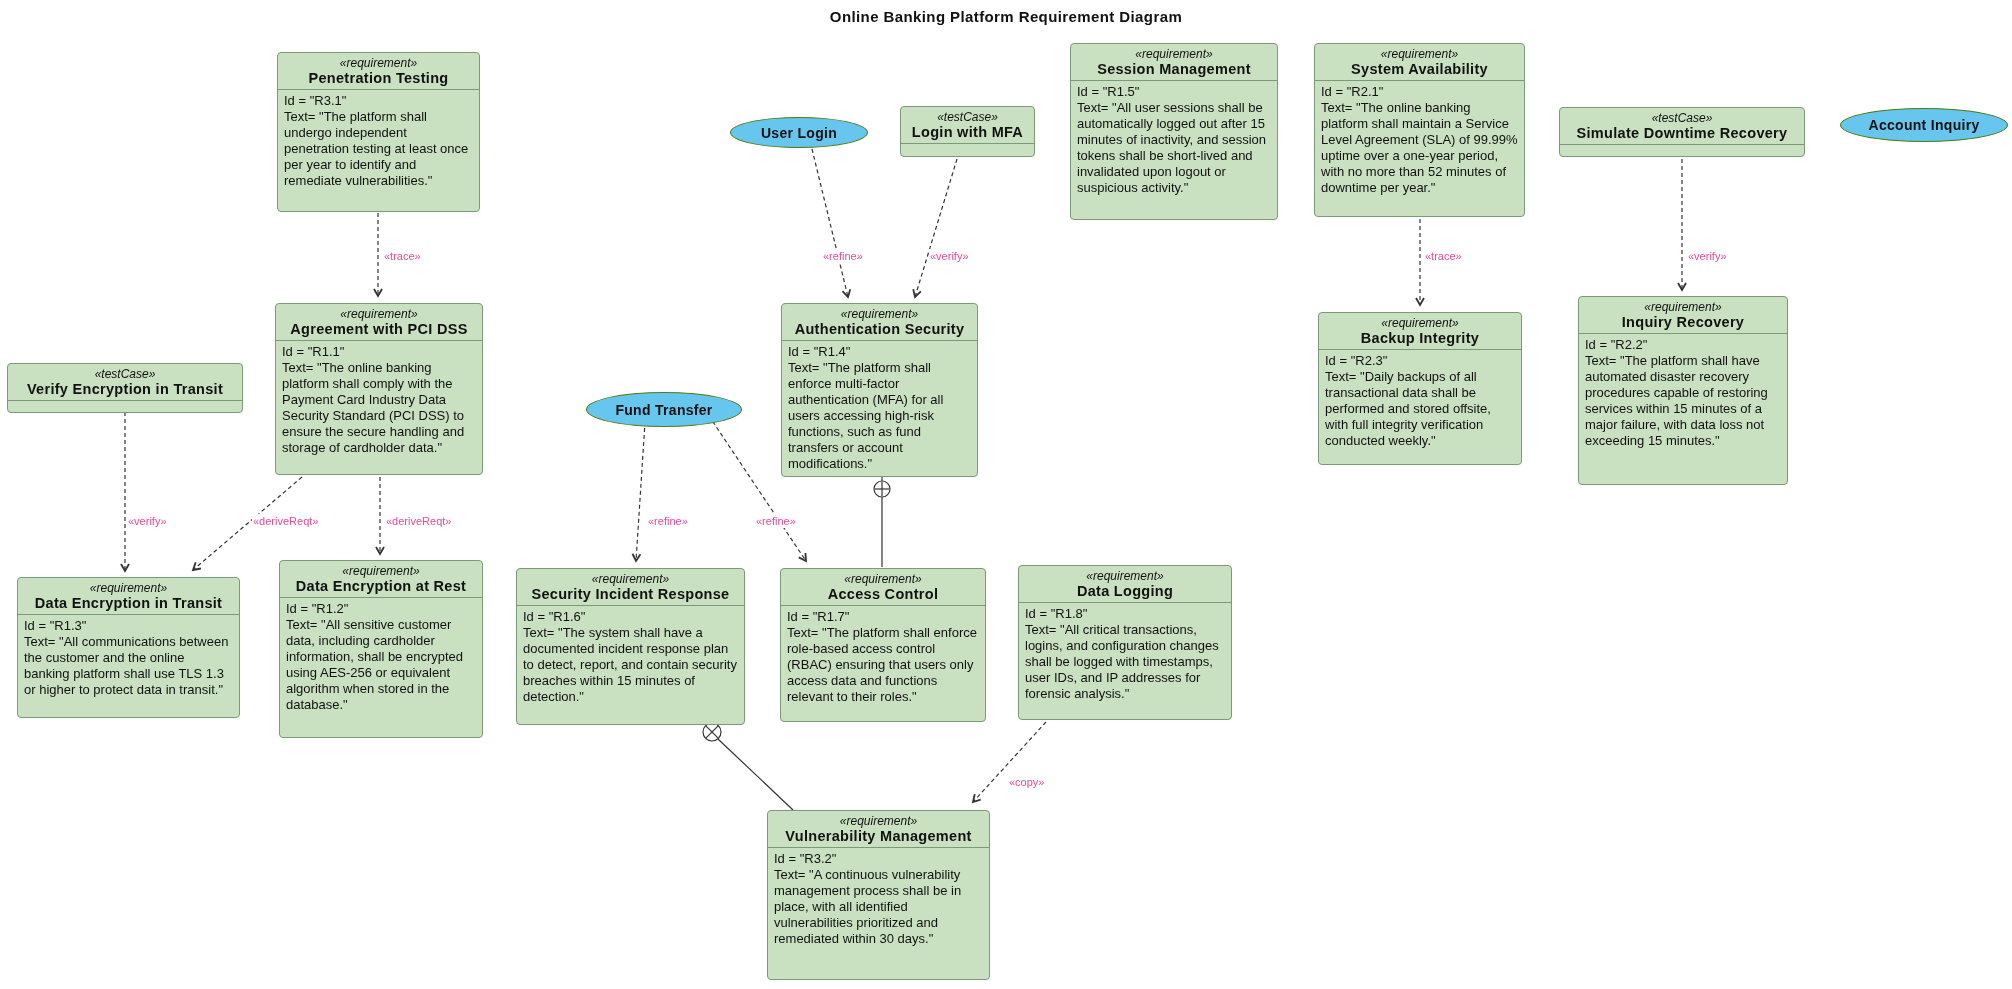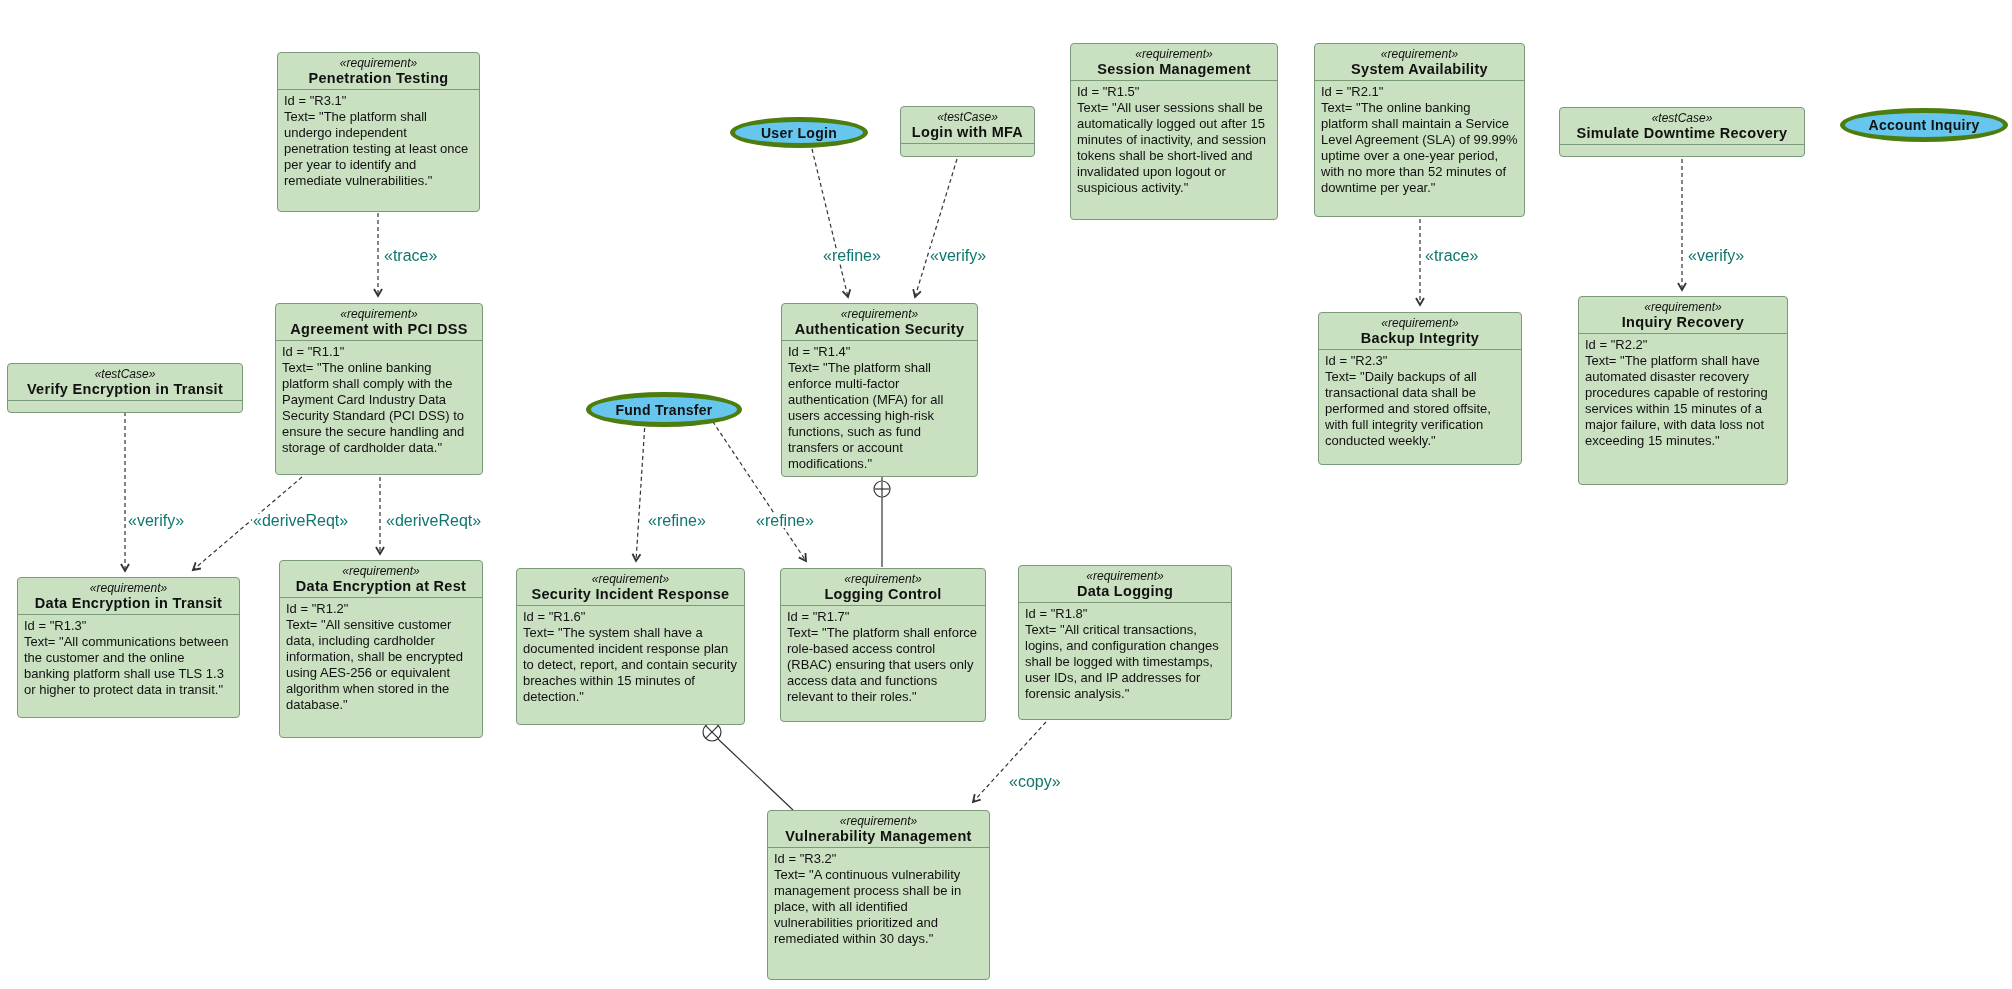--- a/index.html
+++ b/index.html
@@ -8,31 +8,32 @@
   #diagram-title{position:absolute;left:0;top:8px;width:2012px;text-align:center;
           font-size:15px;font-weight:bold;letter-spacing:.4px;}
   svg.edges{position:absolute;left:0;top:0;}
   .req-box{position:absolute;background:#cae1c1;border:1px solid #7a9a7a;border-radius:4px;
           box-sizing:border-box;}
   .req-header{text-align:center;padding:3px 4px 2px;border-bottom:1px solid #7a9a7a;}
   .stereotype{font-style:italic;font-size:12px;line-height:14px;}
   .req-name{font-weight:bold;font-size:14.5px;line-height:17px;letter-spacing:.3px;}
   .req-body{padding:3px 6px 4px;font-size:13px;line-height:16px;}
   .tc-body{height:11px;}
-  .ellipse{position:absolute;background:#66c6ee;border:5px solid #4d7c0f;border-radius:50%;
+  .ellipse{position:absolute;background:#66c6ee;border:1px solid #4d7c0f;border-radius:50%;
           display:flex;align-items:center;justify-content:center;font-weight:bold;
           font-size:14px;letter-spacing:.3px;box-sizing:border-box;}
-  .edge-label{position:absolute;font-size:16px;line-height:14px;color:#0f766e;
+  .edge-label{position:absolute;font-size:11px;line-height:14px;color:#ec4899;
           background:#ffffff;padding:0 1px;white-space:nowrap;}
 </style>
 </head>
 <body>
 
 <div id="canvas">
 
+  <div id="diagram-title">Online Banking Platform Requirement Diagram</div>
 
   <svg class="edges" width="2012" height="989" viewBox="0 0 2012 989">
     <defs>
       <marker id="ah" markerUnits="userSpaceOnUse" markerWidth="14" markerHeight="14" refX="9" refY="7" orient="auto">
         <path d="M2,3 L9,7 L2,11" fill="none" stroke="#333333" stroke-width="1.8"></path>
       </marker>
     </defs>
 
     <g stroke="#333333" stroke-width="1.2" fill="none">
       <path d="M378 213 L378 296" stroke-dasharray="4 3" marker-end="url(#ah)"></path>
@@ -206,21 +207,21 @@
     </div>
     <div class="req-body">
       <div>Id = "R1.6"</div>
       <div>Text= "The system shall have a documented incident response plan to detect, report, and contain security breaches within 15 minutes of detection."</div>
     </div>
   </div>
 
   <div class="req-box" style="left:780px;top:568px;width:206px;min-height:154px">
     <div class="req-header">
       <div class="stereotype">«requirement»</div>
-      <div class="req-name">Logging Control</div>
+      <div class="req-name">Access Control</div>
     </div>
     <div class="req-body">
       <div>Id = "R1.7"</div>
       <div>Text= "The platform shall enforce role-based access control (RBAC) ensuring that users only access data and functions relevant to their roles."</div>
     </div>
   </div>
 
   <div class="req-box" style="left:1018px;top:565px;width:214px;min-height:155px">
     <div class="req-header">
       <div class="stereotype">«requirement»</div>

